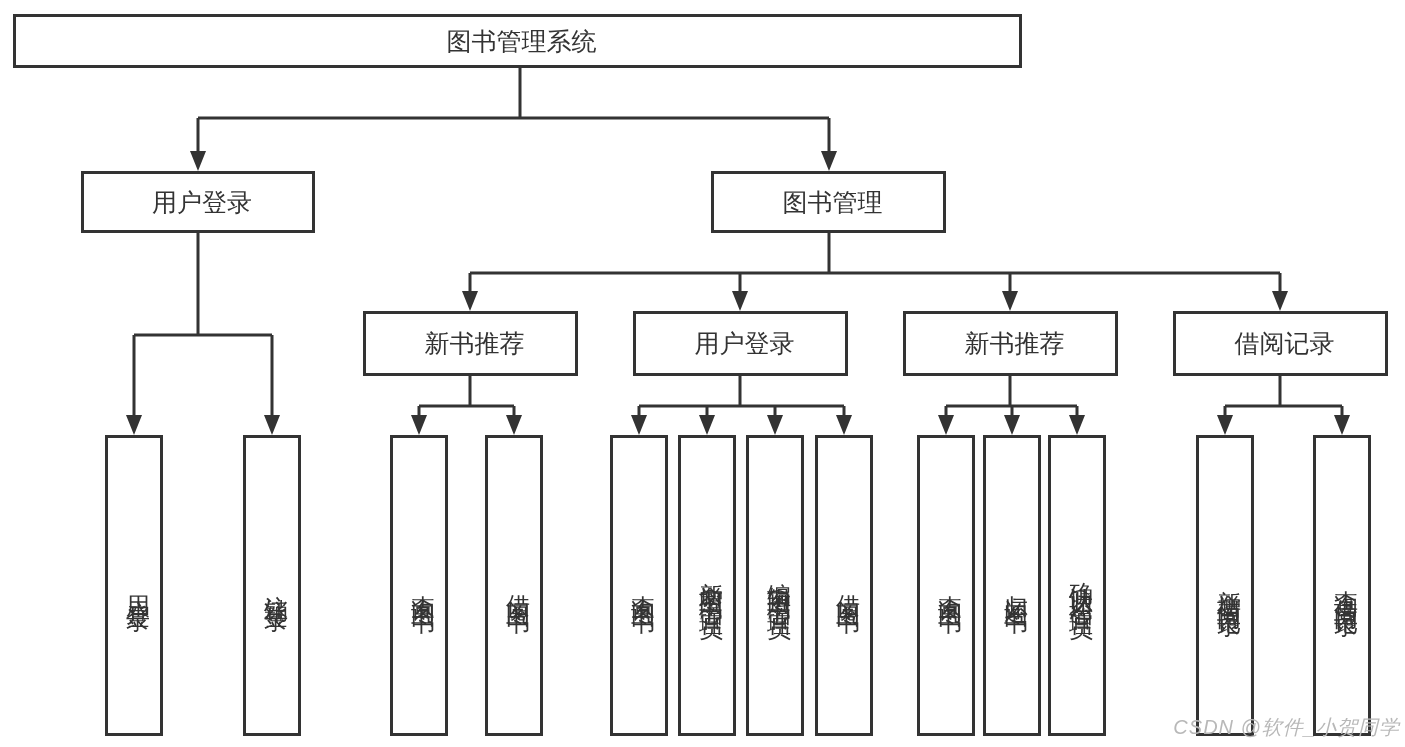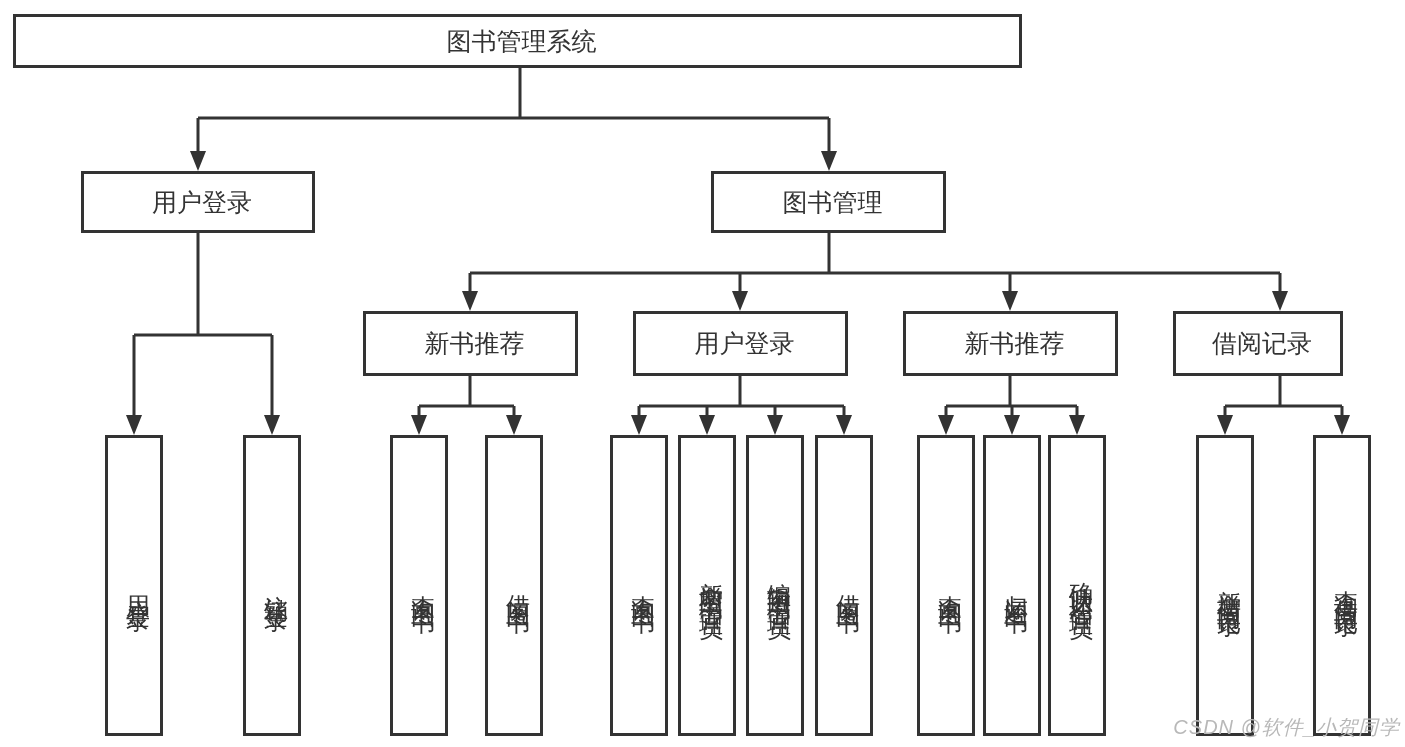--- a/index.html
+++ b/index.html
@@ -101,21 +101,21 @@
   </svg>
 
   <div class="node" style="left:13px; top:14px; width:1009px; height:54px;">图书管理系统</div>
 
   <div class="node" style="left:81px; top:171px; width:234px; height:62px;">用户登录</div>
   <div class="node" style="left:711px; top:171px; width:235px; height:62px;">图书管理</div>
 
   <div class="node" style="left:363px; top:311px; width:215px; height:65px;">新书推荐</div>
   <div class="node" style="left:633px; top:311px; width:215px; height:65px;">用户登录</div>
   <div class="node" style="left:903px; top:311px; width:215px; height:65px;">新书推荐</div>
-  <div class="node" style="left:1173px; top:311px; width:170px; height:65px;">借阅记录</div>
+  <div class="node" style="left:1173px; top:311px; width:215px; height:65px;">借阅记录</div>
 
   <div class="node leaf" style="left:105px; top:435px; width:58px; height:301px;">
     <span class="vtext">用户登录</span>
   </div>
   <div class="node leaf" style="left:243px; top:435px; width:58px; height:301px;">
     <span class="vtext">注销登录</span>
   </div>
 
   <div class="node leaf" style="left:390px; top:435px; width:58px; height:301px;">
     <span class="vtext">查询图书</span>

